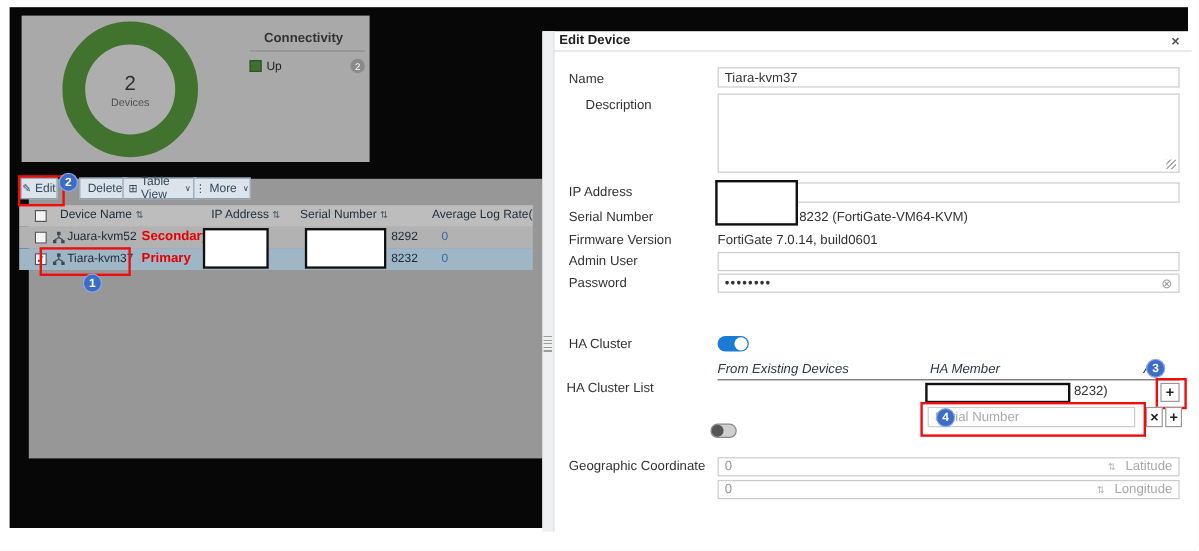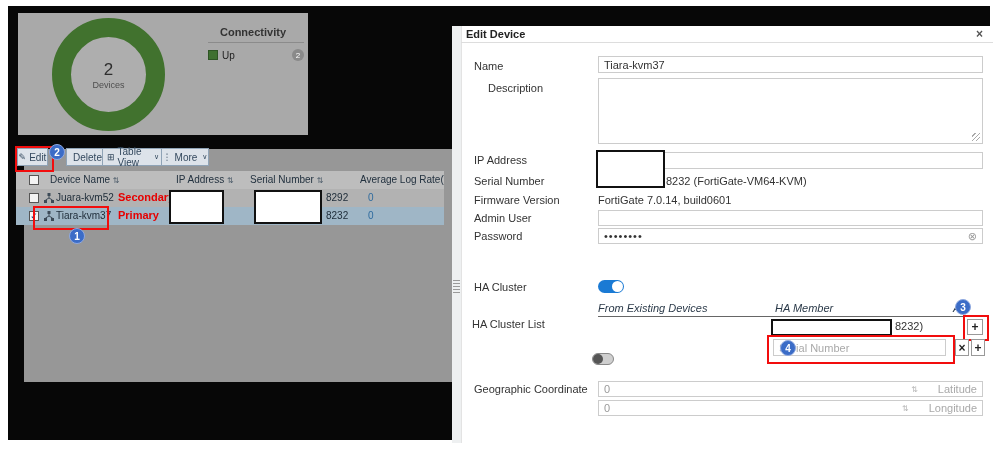--- a/index.html
+++ b/index.html
@@ -66,21 +66,21 @@
   .toggle-off{width:22px;height:12px;border-radius:6px;background:#cfcfcf;border:1px solid #888;
               position:relative;cursor:pointer;box-sizing:border-box;}
   .toggle-off .knob{position:absolute;left:0px;top:0px;width:10px;height:10px;border-radius:50%;background:#555;}
   .haband{background:#efefef;font-size:11px;color:#333;display:flex;align-items:center;}
   .hacolhdr{font-size:11px;color:#2b3a49;}
   .smbtn{box-sizing:border-box;border:1px solid #999;background:#fff;color:#222;font-size:12px;
          font-weight:bold;display:flex;align-items:center;justify-content:center;cursor:pointer;}
   .geoinput{box-sizing:border-box;border:1px solid #ccc;background:#fff;font-size:11px;color:#9a9a9a;
             display:flex;align-items:center;padding:0 5px;}
   .geoinput .spin{margin-left:auto;font-size:8px;color:#b5b5b5;}
-  .geoinput .suffix{margin-left:20px;color:#a9a9a9;}
+  .geoinput .suffix{margin-left:8px;color:#a9a9a9;}
   .showmap{box-sizing:border-box;border:1px solid #ccc;background:#fff;font-size:11px;color:#333;
            display:flex;align-items:center;justify-content:center;cursor:pointer;}
   .resize-h{position:absolute;right:2px;bottom:2px;width:8px;height:8px;
             background:repeating-linear-gradient(135deg,transparent 0 2px,#aaa 2px 3px);}
   .closex{font-size:12px;color:#555;font-weight:bold;cursor:pointer;}
 </style>
 </head>
 <body>
 
 <div id="page">

